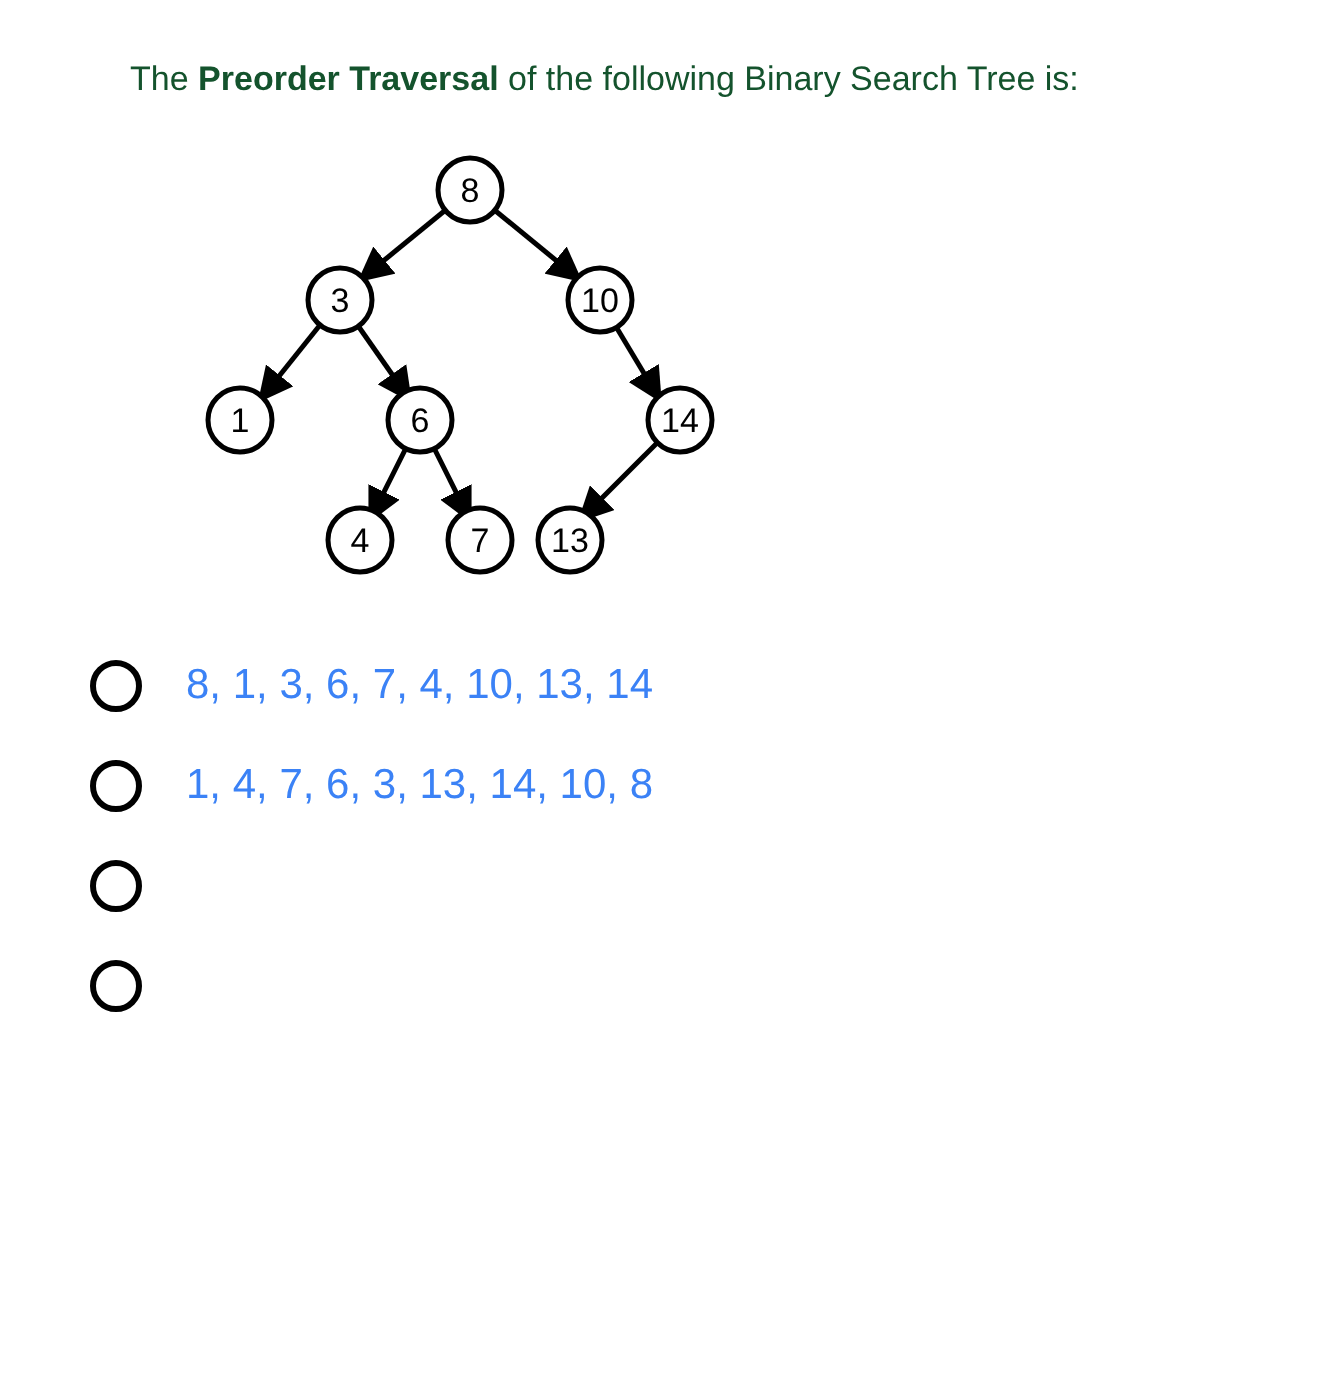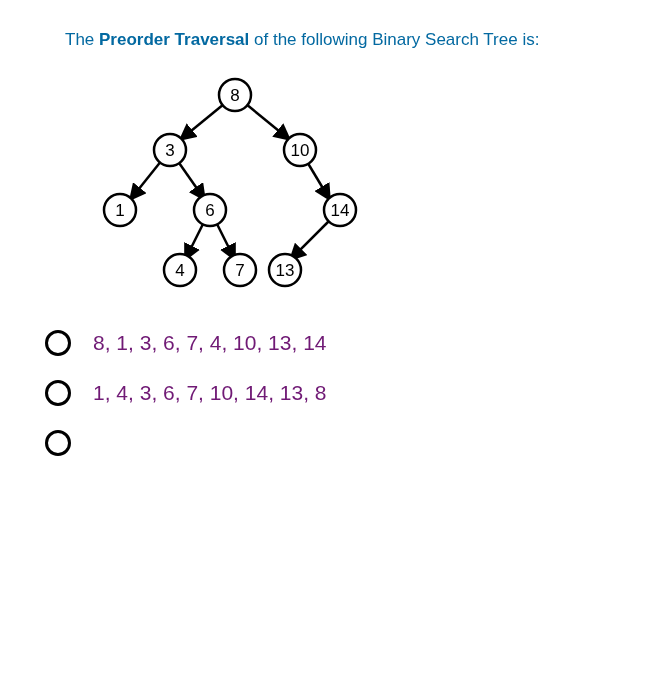--- a/index.html
+++ b/index.html
@@ -9,21 +9,21 @@
     font-family: Arial, Helvetica, sans-serif;
     background: #fff;
     width: 660px;
     height: 700px;
   }
   .container {
     padding: 30px 40px 20px 65px;
   }
   .prompt {
     font-size: 17px;
-    color: #0369a1;
+    color: #14532d;
     margin-bottom: 20px;
   }
   .prompt .bold { font-weight: bold; }
   .tree-wrap {
     width: 280px;
     height: 235px;
     position: relative;
     margin: 0 0 25px 30px;
   }
   .tree-svg {
@@ -42,21 +42,21 @@
   .radio {
     width: 26px;
     height: 26px;
     border: 3px solid #000;
     border-radius: 50%;
     margin-right: 22px;
     flex-shrink: 0;
   }
   .option-label {
     font-size: 21px;
-    color: #701a75;
+    color: #3b82f6;
   }
 </style>
 </head>
 <body>
 
 <div class="container">
   <div class="prompt">
     <span>The </span><span class="bold">Preorder Traversal</span><span> of the following Binary Search Tree is:</span>
   </div>
 
@@ -116,19 +116,22 @@
     </svg>
   </div>
 
   <div class="options">
     <div class="option">
       <span class="radio"></span>
       <span class="option-label">8, 1, 3, 6, 7, 4, 10, 13, 14</span>
     </div>
     <div class="option">
       <span class="radio"></span>
-      <span class="option-label">1, 4, 3, 6, 7, 10, 14, 13, 8</span>
+      <span class="option-label">1, 4, 7, 6, 3, 13, 14, 10, 8</span>
+    </div>
+    <div class="option">
+      <span class="radio"></span>
     </div>
     <div class="option">
       <span class="radio"></span>
     </div>
   </div>
 </div>
 
 </body></html>

